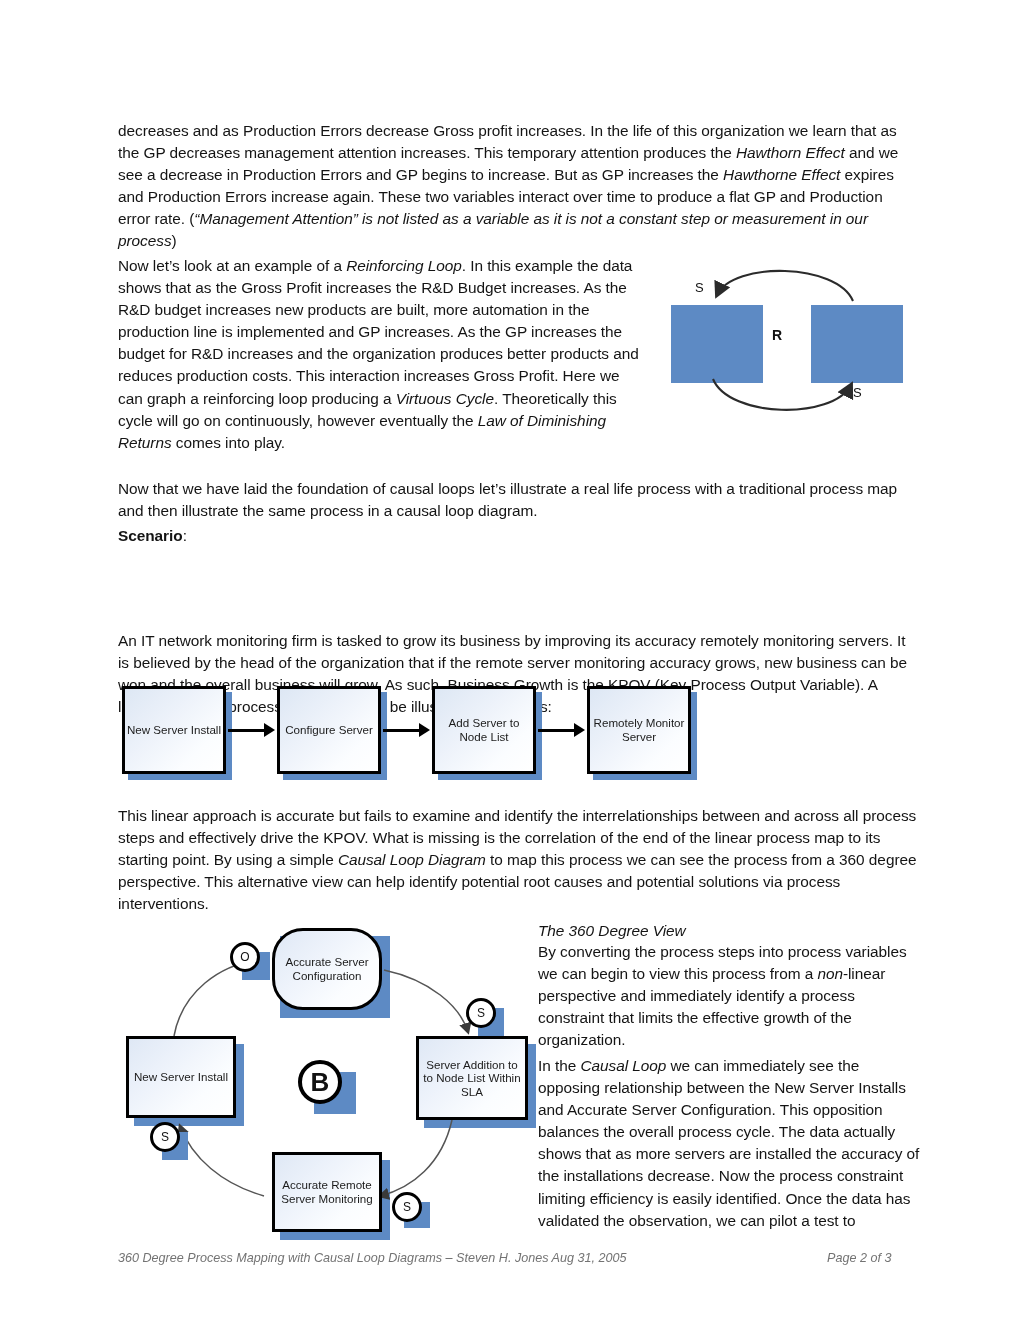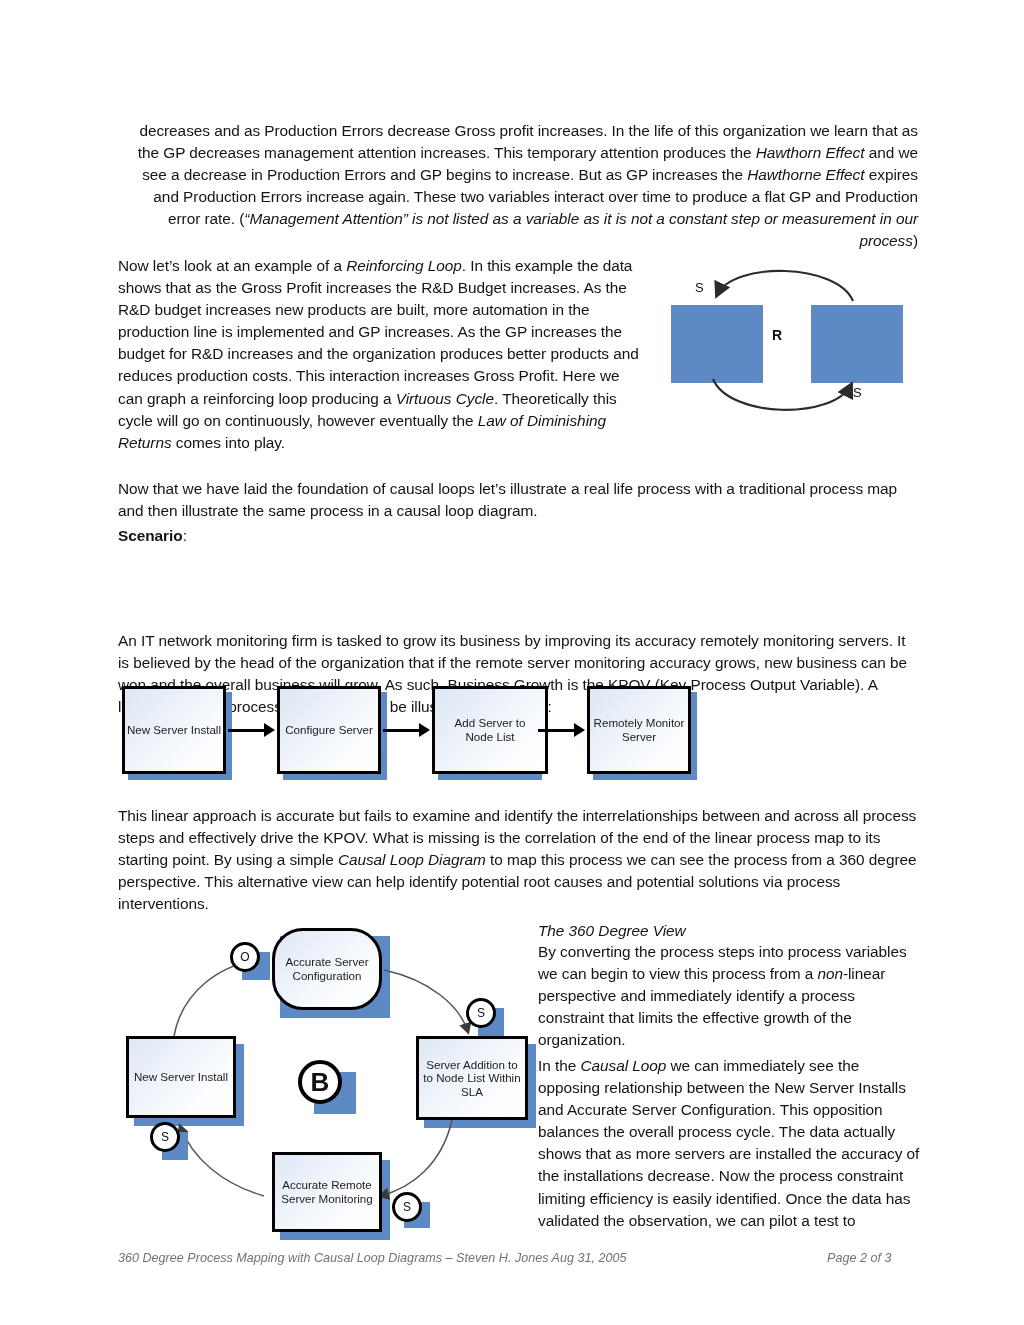--- a/index.html
+++ b/index.html
@@ -131,21 +131,21 @@
     font-size: 12.6px;
     font-style: italic;
     color: #737373;
   }
 </style>
 </head>
 <body>
 
 <div class="page">
 
-  <div class="para" style="left:118px; top:120px; width:800px;text-align:right;">
+  <div class="para" style="left:118px; top:120px; width:800px;">
     <span>decreases and as Production Errors decrease Gross profit increases.  In the life of this organization we learn that as the GP decreases management attention increases.  This temporary attention produces the </span><i>Hawthorn Effect</i><span> and we see a decrease in Production Errors and GP begins to increase.  But as GP increases the </span><i>Hawthorne Effect</i><span> expires and Production Errors increase again.  These two variables interact over time to produce a flat GP and Production error rate.  (</span><i>“Management Attention” is not listed as a variable as it is not a constant step or measurement in our process</i><span>)</span>
   </div>
 
   <div class="para" style="left:118px; top:255px; width:525px;">
     <span>Now let’s look at an example of a </span><i>Reinforcing Loop</i><span>.  In this example the data shows that as the Gross Profit increases the R&amp;D Budget increases.  As the R&amp;D budget increases new products are built, more automation in the production line is implemented and GP increases.  As the GP increases the budget for R&amp;D increases and the organization produces better products and reduces production costs.  This interaction increases Gross Profit.  Here we can graph a reinforcing loop producing a </span><i>Virtuous Cycle</i><span>.  Theoretically this cycle will go on continuously, however eventually the </span><i>Law of Diminishing Returns</i><span> comes into play.</span>
   </div>
 
   <div style="position:absolute; left:655px; top:255px; width:262px; height:170px;">
 
     <svg class="arcs" width="262" height="170" viewBox="0 0 262 170">
@@ -192,21 +192,21 @@
     <div class="arrowhead" style="left:146px; top:41px;"></div>
 
     <div class="shadow" style="left:165px; top:10px; width:104px; height:88px;"></div>
     <div class="procbox" style="left:159px; top:4px; width:104px; height:88px; flex-direction:column;">
       <span>Configure Server</span>
     </div>
     <div class="arrowline" style="left:265px; top:46.5px; width:38px;"></div>
     <div class="arrowhead" style="left:301px; top:41px;"></div>
 
     <div class="shadow" style="left:320px; top:10px; width:104px; height:88px;"></div>
-    <div class="procbox" style="left:314px; top:4px; width:116px; height:88px; flex-direction:column;">
+    <div class="procbox" style="left:314px; top:4px; width:104px; height:88px; flex-direction:column;">
       <span>Add Server to</span>
       <span>Node List</span>
     </div>
     <div class="arrowline" style="left:420px; top:46.5px; width:38px;"></div>
     <div class="arrowhead" style="left:456px; top:41px;"></div>
 
     <div class="shadow" style="left:475px; top:10px; width:104px; height:88px;"></div>
     <div class="procbox" style="left:469px; top:4px; width:104px; height:88px; flex-direction:column;">
       <span>Remotely Monitor</span>
       <span>Server</span>

